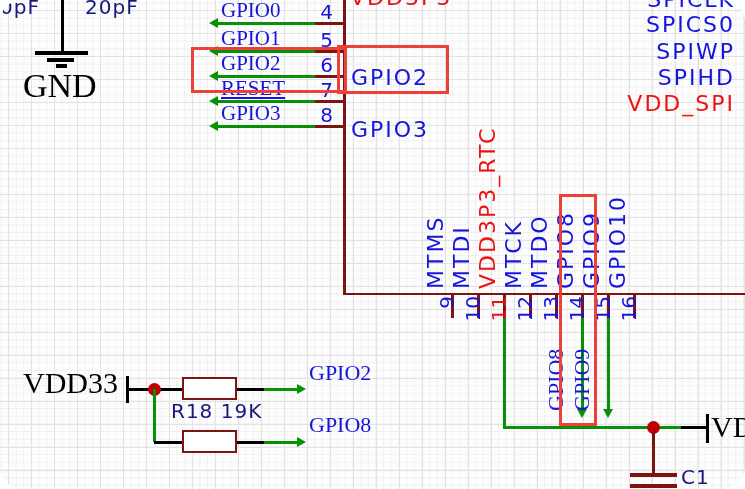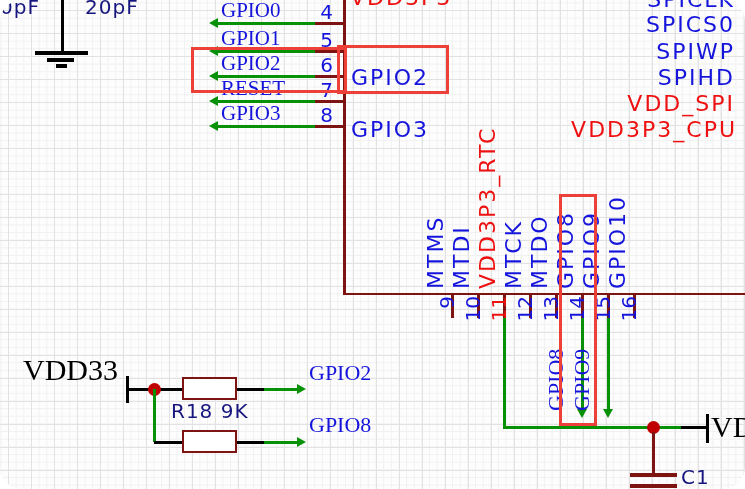--- a/index.html
+++ b/index.html
@@ -43,20 +43,21 @@
 
 <div id="canvas">
 
   <span class="val" style="left:0px;top:-2px;">0pF</span>
   <span class="val" style="left:85px;top:-2px;">20pF</span>
 
   <div class="wk" style="left:61px;top:0;width:2.5px;height:52px;"></div>
   <div class="wk" style="left:35px;top:51px;width:53px;height:3.5px;"></div>
   <div class="wk" style="left:47px;top:58px;width:27px;height:3.5px;"></div>
   <div class="wk" style="left:56px;top:64px;width:11px;height:3.5px;"></div>
+  <span class="pwr" style="left:23px;top:72px;font-size:34px;">GND</span>
 
   <div class="wr" style="left:343px;top:0;width:2.5px;height:295px;"></div>
   <div class="wr" style="left:343px;top:292.5px;width:402px;height:2.5px;"></div>
 
   <div class="arr left" style="left:209px;top:17.5px;"></div>
   <div class="wg" style="left:217px;top:22px;width:98px;height:2.5px;"></div>
   <div class="wr" style="left:315px;top:22px;width:29px;height:2.5px;"></div>
   <span class="netlbl" style="left:221px;top:1px;">GPIO0</span>
   <span class="pnum ra" style="left:293px;top:2px;width:40px;">4</span>
 
@@ -68,39 +69,38 @@
 
   <div class="arr left" style="left:209px;top:70.5px;"></div>
   <div class="wg" style="left:217px;top:75px;width:98px;height:2.5px;"></div>
   <div class="wr" style="left:315px;top:75px;width:29px;height:2.5px;"></div>
   <span class="netlbl" style="left:221px;top:54px;">GPIO2</span>
   <span class="pnum ra" style="left:293px;top:55px;width:40px;">6</span>
 
   <div class="arr left" style="left:209px;top:95.5px;"></div>
   <div class="wg" style="left:217px;top:100px;width:98px;height:2.5px;"></div>
   <div class="wr" style="left:315px;top:100px;width:29px;height:2.5px;"></div>
-  <span class="netlbl" style="left:221px;top:79px;">RESET</span>
+  <span class="netlbl" style="left:221px;top:79px;text-decoration:underline;">RESET</span>
   <span class="pnum ra" style="left:293px;top:80px;width:40px;">7</span>
 
   <div class="arr left" style="left:209px;top:120.5px;"></div>
   <div class="wg" style="left:217px;top:125px;width:98px;height:2.5px;"></div>
   <div class="wr" style="left:315px;top:125px;width:29px;height:2.5px;"></div>
   <span class="netlbl" style="left:221px;top:104px;">GPIO3</span>
   <span class="pnum ra" style="left:293px;top:105px;width:40px;">8</span>
 
   <span class="pname red" style="left:350px;top:-13px;">VDD3P3</span>
   <span class="pname" style="left:351px;top:67px;">GPIO2</span>
   <span class="pname" style="left:351px;top:119px;">GPIO3</span>
 
   <span class="pname" style="right:10px;top:-11px;">SPICLK</span>
   <span class="pname" style="right:10px;top:14px;">SPICS0</span>
   <span class="pname" style="right:10px;top:41px;">SPIWP</span>
   <span class="pname red" style="right:10px;top:93px;">VDD_SPI</span>
   <span class="pname" style="right:10px;top:67px;">SPIHD</span>
-  <span class="pname red" style="right:8px;top:119px;">VDD3P3_CPU</span>
 
   <div class="wr" style="left:451px;top:294px;width:2.5px;height:24px;"></div>
   <span class="pnum vt-t" style="left:440px;top:296px;line-height:15px;">9</span>
   <span class="pname vt-b" style="left:444px;top:273px;line-height:16px;">MTMS</span>
 
   <div class="wr" style="left:477px;top:294px;width:2.5px;height:24px;"></div>
   <span class="pnum vt-t" style="left:466px;top:296px;line-height:15px;">10</span>
   <span class="pname vt-b" style="left:470px;top:273px;line-height:16px;">MTDI</span>
 
   <div class="wr" style="left:503px;top:294px;width:2.5px;height:24px;"></div>
@@ -140,35 +140,35 @@
   <div class="junc" style="left:647px;top:421px;"></div>
   <div class="wk" style="left:681px;top:426px;width:27px;height:2.5px;"></div>
   <div class="wk" style="left:706px;top:414px;width:3px;height:29px;"></div>
   <span class="pwr" style="left:711px;top:413px;">VD</span>
 
   <div class="wr" style="left:652px;top:432px;width:2.5px;height:42px;"></div>
   <div class="wr" style="left:630px;top:473px;width:47px;height:4px;"></div>
   <div class="wr" style="left:630px;top:484px;width:47px;height:4px;"></div>
   <span class="val" style="left:681px;top:468px;">C1</span>
 
-  <span class="pwr" style="left:23px;top:356px;">VDD33</span>
+  <span class="pwr" style="left:23px;top:369px;">VDD33</span>
   <div class="wk" style="left:126px;top:376px;width:3px;height:27px;"></div>
   <div class="wk" style="left:128px;top:388px;width:54px;height:2.5px;"></div>
   <div class="junc" style="left:148px;top:383px;"></div>
   <div class="wg" style="left:153px;top:389px;width:2.5px;height:53px;"></div>
 
   <div class="body" style="left:182px;top:377px;width:55px;height:23px;"></div>
   <div class="wk" style="left:237px;top:388px;width:27px;height:2.5px;"></div>
   <div class="wg" style="left:264px;top:388px;width:34px;height:2.5px;"></div>
   <div class="arr right" style="left:297px;top:384px;"></div>
   <span class="netlbl" style="left:309px;top:364px;font-size:22px;">GPIO2</span>
 
   <div class="wk" style="left:154px;top:441px;width:28px;height:2.5px;"></div>
   <div class="body" style="left:182px;top:430px;width:55px;height:23px;"></div>
-  <span class="val" style="left:171px;top:402px;">R18 9K</span>
+  <span class="val" style="left:171px;top:402px;">R18 19K</span>
   <div class="wk" style="left:237px;top:441px;width:27px;height:2.5px;"></div>
   <div class="wg" style="left:264px;top:441px;width:34px;height:2.5px;"></div>
   <div class="arr right" style="left:297px;top:437px;"></div>
   <span class="netlbl" style="left:309px;top:416px;font-size:22px;">GPIO8</span>
 
   <div class="hl" style="left:191px;top:47px;width:156px;height:46px;"></div>
   <div class="hl" style="left:337px;top:45px;width:112px;height:49px;"></div>
   <div class="hl" style="left:559px;top:194px;width:38px;height:232px;"></div>
 
 </div>

